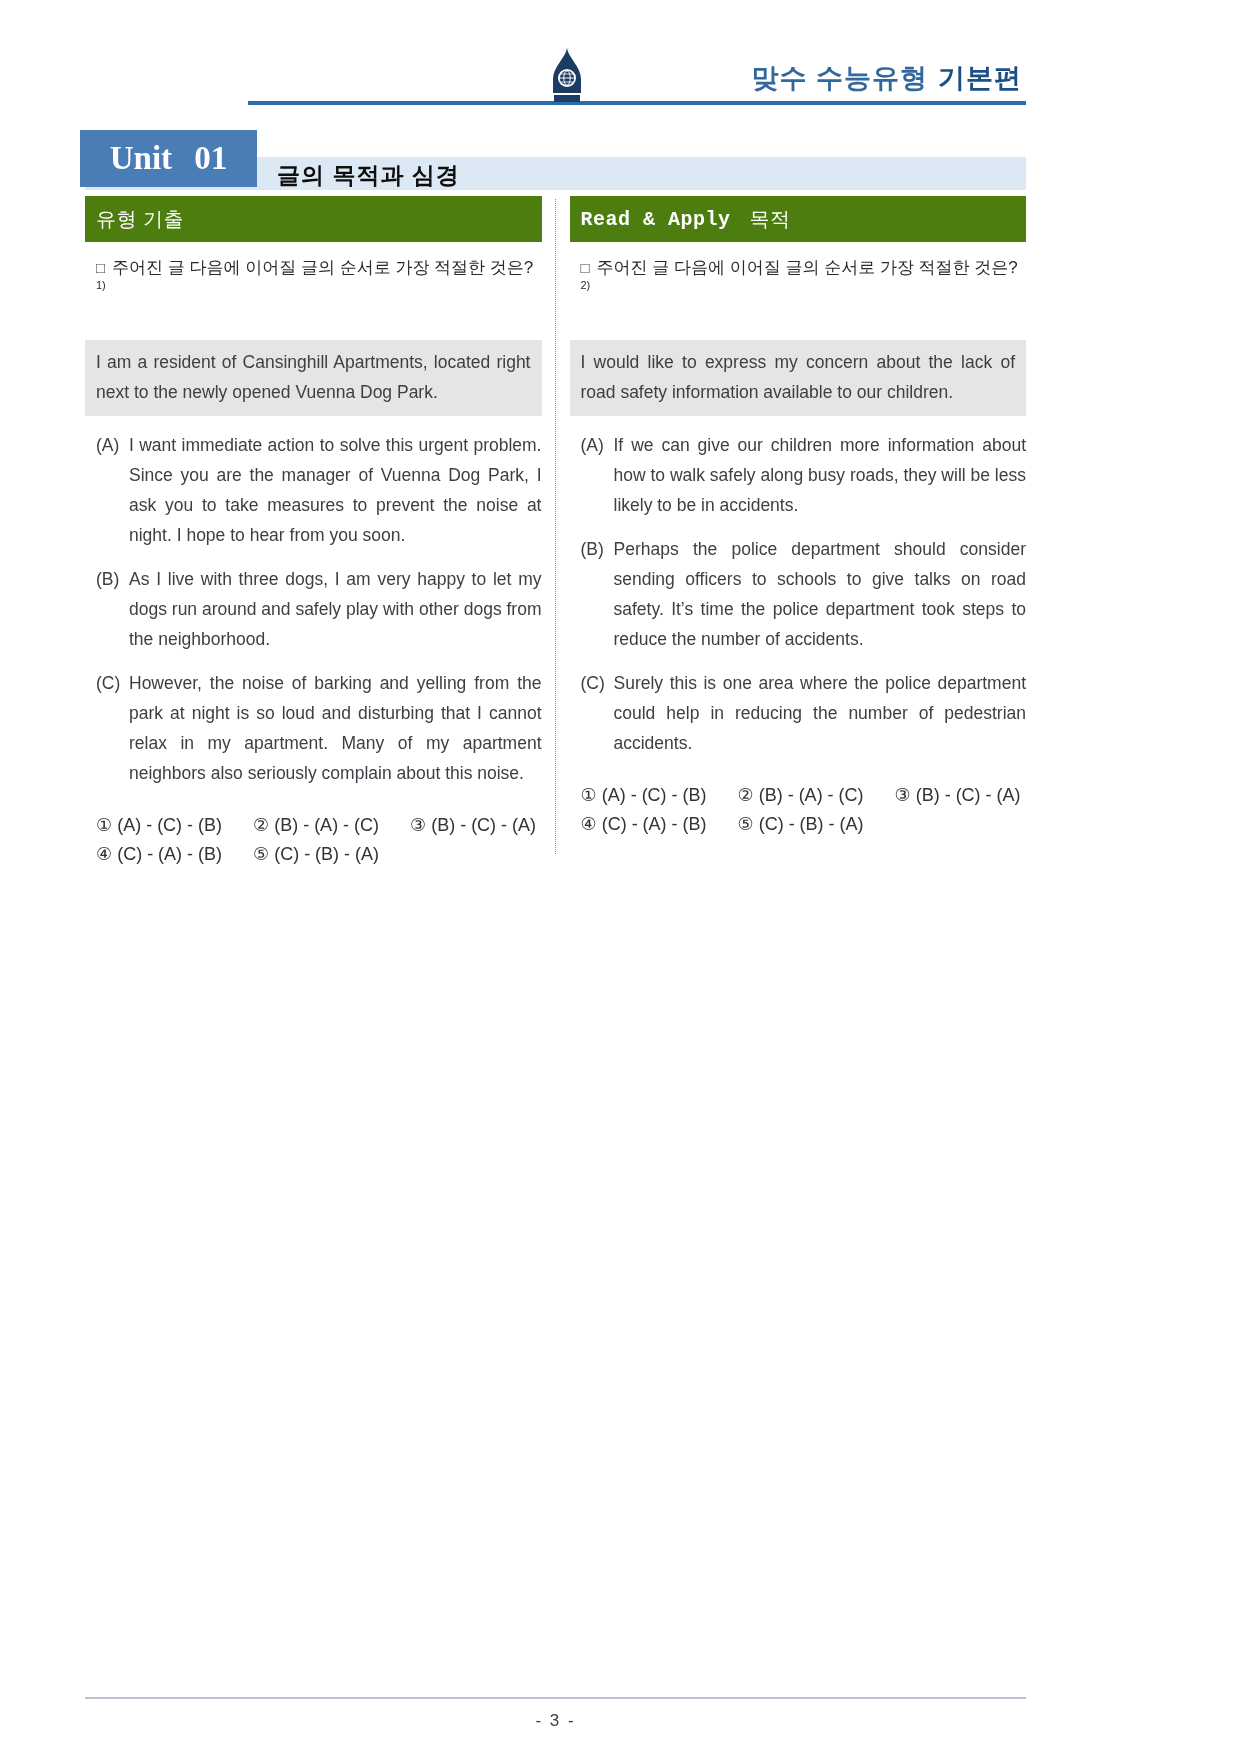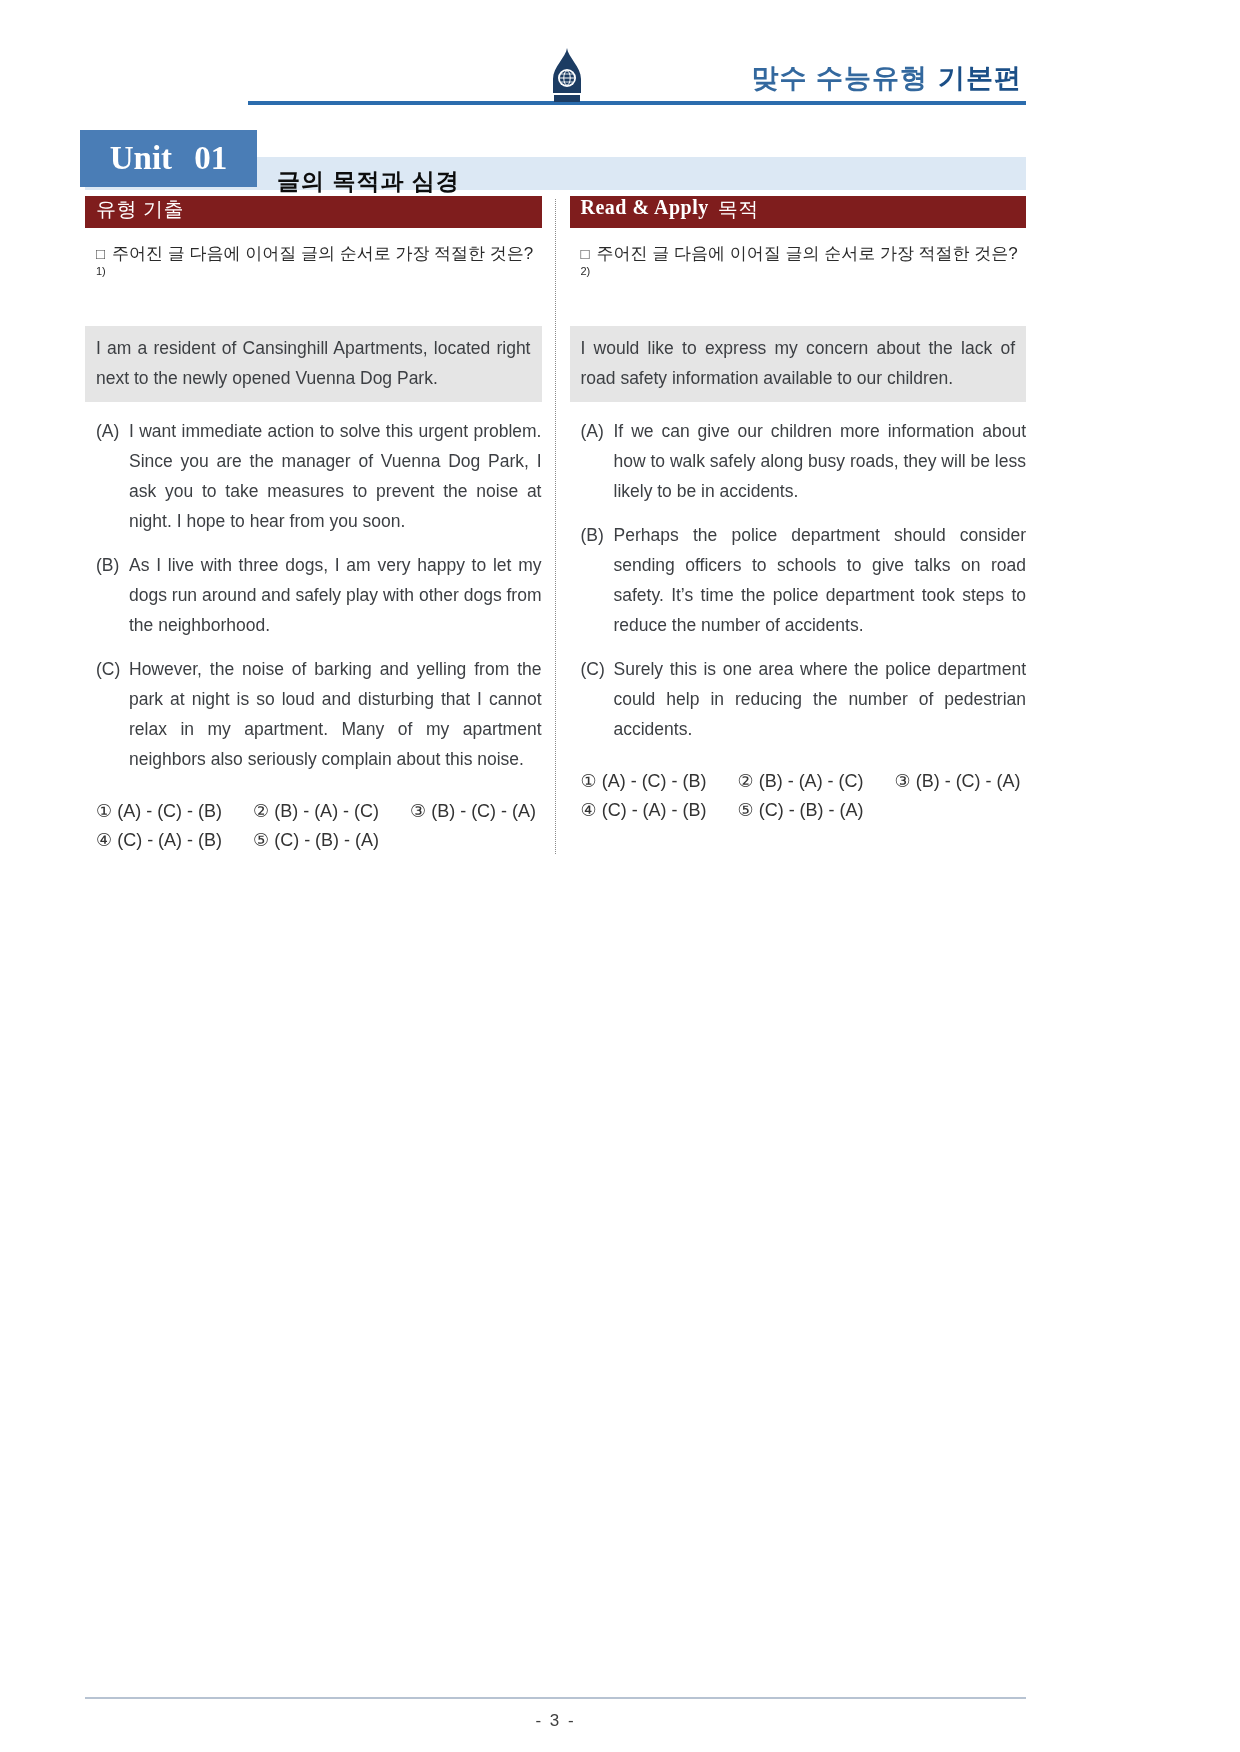--- a/index.html
+++ b/index.html
@@ -17,30 +17,30 @@
   .brand-logo { position:absolute; left:462px; top:48px; width:40px; height:56px; }
   .brand-title { position:absolute; right:4px; top:60px; font-size:27px; font-weight:bold; color:#33689e; letter-spacing:1px; }
   .brand-title .bold-part { color:#1b4f87; font-weight:900; margin-left:10px; }
 
   
   .unit-banner { position:relative; height:60px; margin-top:12px; }
   .unit-band { position:absolute; left:0; right:0; top:27px; height:33px; background:#dce8f4; }
   .unit-block { position:absolute; left:-5px; top:0; width:177px; height:57px; background:#4a7db6;
     color:#fff; display:flex; align-items:center; justify-content:center;
     font-family:Liberation Serif, serif; font-weight:bold; font-size:33px; word-spacing:14px; }
-  .unit-title { position:absolute; left:192px; top:36px; font-size:23px; font-weight:bold; color:#0d0d0d; letter-spacing:1px; }
+  .unit-title { position:absolute; left:192px; top:30px; font-size:23px; font-weight:bold; color:#0d0d0d; letter-spacing:1px; }
 
   
   .columns { position:relative; display:flex; gap:28px; margin-top:6px; }
   .col { flex:1; min-width:0; }
   .col-divider { position:absolute; left:470px; top:3px; height:655px; width:0; border-left:1px dotted #8a8a8a; }
 
-  .sec-header { background:#7f1d1d; color:#ffffff; height:32px; display:flex; 
+  .sec-header { background:#4d7c0f; color:#ffffff; height:46px; display:flex; align-items:center;
     padding-left:11px; font-size:20px; letter-spacing:0.5px; }
-  .sec-header .serif-part { font-family:Liberation Serif, serif; font-weight:bold; margin-right:9px; }
+  .sec-header .serif-part { font-family:Liberation Mono, monospace; font-weight:bold; margin-right:19px; }
 
   .question { margin:14px 0 11px 11px; font-size:17px; color:#2a2a2a; }
   .question .checkbox { margin-right:7px; font-size:15px; color:#444; }
   .question sup { font-size:11px; vertical-align:6px; color:#2a2a2a; }
 
   .passage { background:#e5e5e5; padding:7px 11px 9px 11px; font-size:17.5px; line-height:30px;
     text-align:justify; color:#3c3f43;margin-top:40px; }
 
   .para { display:flex; margin-top:14px; padding-left:11px; font-size:17.5px; line-height:30px; color:#3c3f43; }
   .para-label { width:33px; flex:none; }

